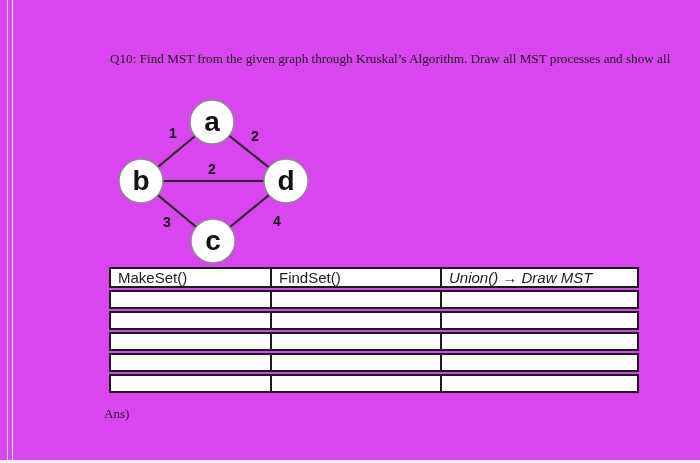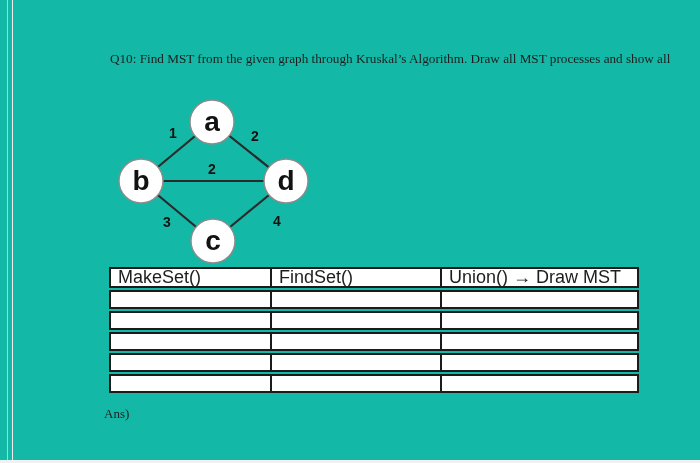--- a/index.html
+++ b/index.html
@@ -4,21 +4,21 @@
 <style>
   html, body {
     margin: 0;
     padding: 0;
     background: #ffffff;
   }
   .page {
     position: relative;
     width: 700px;
     height: 463px;
-    background: #14b8a6;
+    background: #d946ef;
     overflow: hidden;
     font-family: "Liberation Serif", serif;
   }
   
   .edge-left {
     position: absolute;
     left: 7px; top: 0;
     width: 1px; height: 463px;
     background: #c7c7c7;
   }
@@ -57,31 +57,31 @@
     display: flex;
     height: 19px;
     margin-bottom: 2px;
   }
   .t-row.header { height: 21px; }
   .t-cell {
     box-sizing: border-box;
     border: 2px solid #1b1b1b;
     background: #ffffff;
     font-family: "Liberation Sans", sans-serif;
-    font-size: 18px;
+    font-size: 15px;
     color: #1d1d1d;
     padding: 0 0 0 7px;
     line-height: 15px;
     overflow: hidden;
   }
   .t-row.header .t-cell { line-height: 17px; }
   .t-cell + .t-cell { margin-left: -2px; }
   .c1 { width: 163px; }
   .c2 { width: 172px; }
-  .c3 { width: 199px; }
+  .c3 { width: 199px; font-style: italic; }
   .ans {
     position: absolute;
     left: 104px; top: 406px;
     font-size: 13px;
     color: #1e1e1e;
   }
   .node-label {
     font-family: "Liberation Sans", sans-serif;
     font-weight: bold;
     font-size: 28px;

